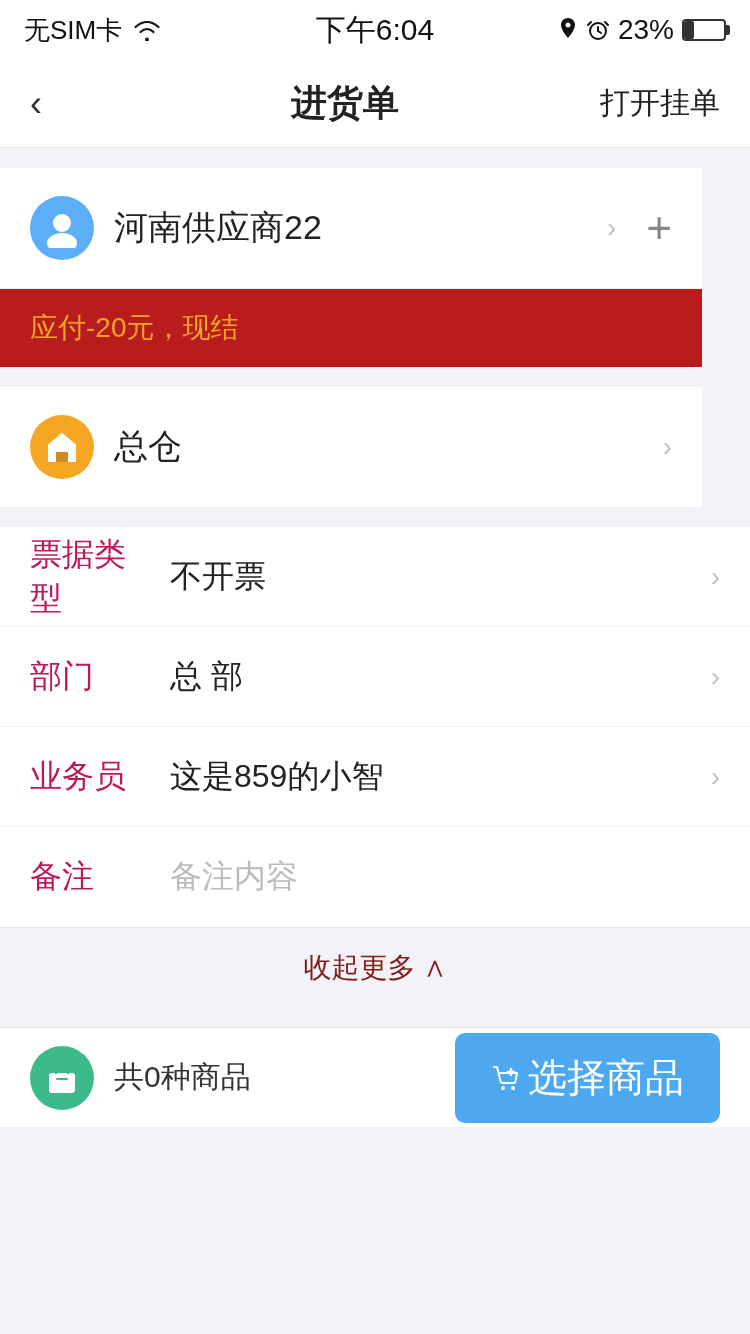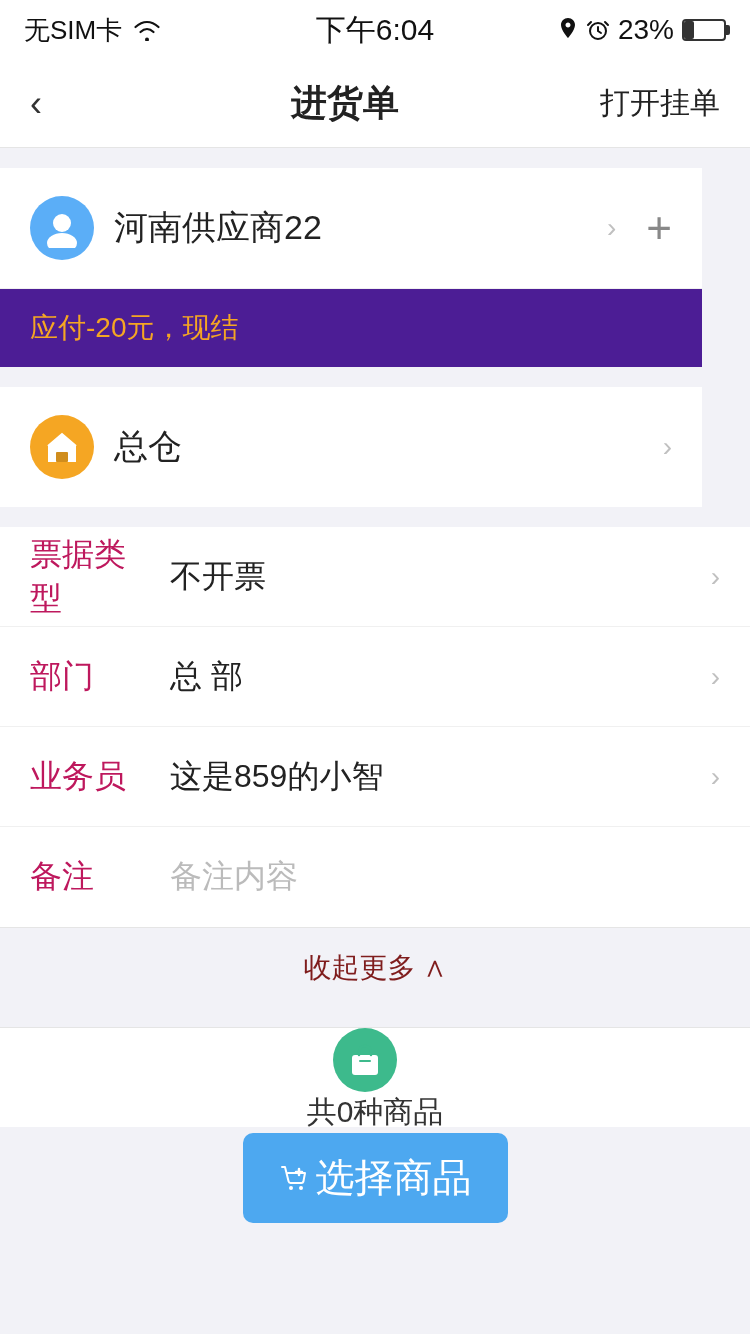--- a/index.html
+++ b/index.html
@@ -152,21 +152,21 @@
     }
     .supplier-add {
       font-size: 44px;
       color: #888;
       cursor: pointer;
       line-height: 1;
     }
 
     
     .notice-bar {
-      background: #4c1d95;
+      background: #b91c1c;
       padding: 20px 30px;
       font-size: 28px;
       color: #f5a623;
     }
 
     
     .warehouse-row {
       display: flex;
       align-items: center;
       padding: 28px 30px;
@@ -241,23 +241,22 @@
       border-top: 1px solid #e5e5e5;
     }
 
     
     .bottom-bar {
       background: #fff;
       width: 750px;
       height: 100px;
       display: flex;
       align-items: center;
-      padding: 0 30px;
+      padding: 13px 30px;
       border-top: 1px solid #e5e5e5;
-      flex-direction: column;
     }
     .product-icon-wrap {
       width: 64px;
       height: 64px;
       border-radius: 50%;
       background: #3dba8c;
       display: flex;
       align-items: center;
       justify-content: center;
       margin-right: 20px;

